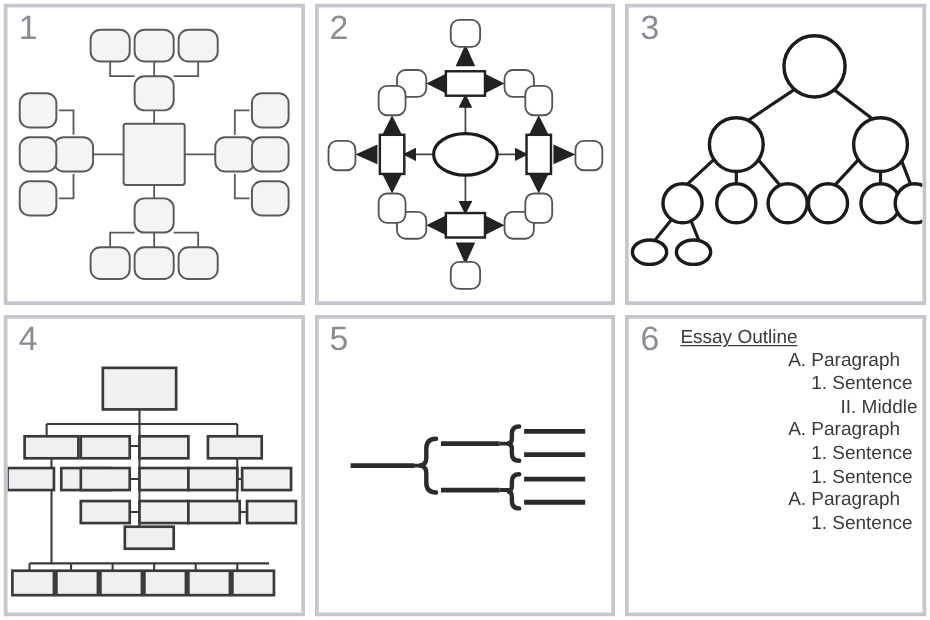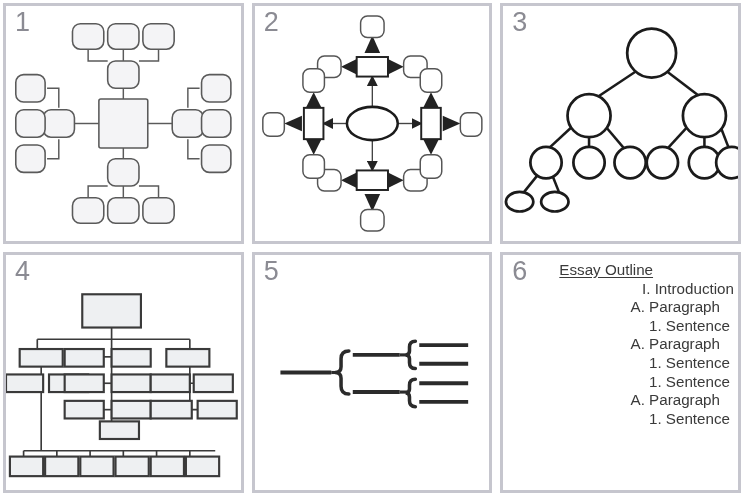--- a/index.html
+++ b/index.html
@@ -48,21 +48,21 @@
     color:#3a3a3a;
     font-size:15.2px;
     line-height:18.6px;
     font-family:"Liberation Sans", sans-serif;
   }
   .outline .ln{ white-space:nowrap; display:block; }
   .outline .title{
     text-align:left;
     text-decoration:underline;
     text-underline-offset:2px;
-    margin-left:16px;
+    margin-left:1px;
   }
   .lvl0{ padding-right:0px; }
   .lvl1{ padding-right:14px; }
   .lvl2{ padding-right:4px; }
 </style>
 </head>
 <body>
 
 <div id="grid">
 
@@ -304,23 +304,23 @@
         <line x1="148" y1="102" x2="156" y2="102"></line>
         <line x1="148" y1="140" x2="156" y2="140"></line>
       </g>
     </svg>
   </div>
 
   <div class="panel">
     <div class="pnum">6</div>
     <div class="outline">
       <span class="ln title">Essay Outline</span>
-      <span class="ln lvl0">I. Introduction</span>
       <span class="ln lvl1">A. Paragraph</span>
       <span class="ln lvl2">1. Sentence</span>
+      <span class="ln lvl0">II. Middle</span>
       <span class="ln lvl1">A. Paragraph</span>
       <span class="ln lvl2">1. Sentence</span>
       <span class="ln lvl2">1. Sentence</span>
       <span class="ln lvl1">A. Paragraph</span>
       <span class="ln lvl2">1. Sentence</span>
     </div>
   </div>
 
 </div>
 

